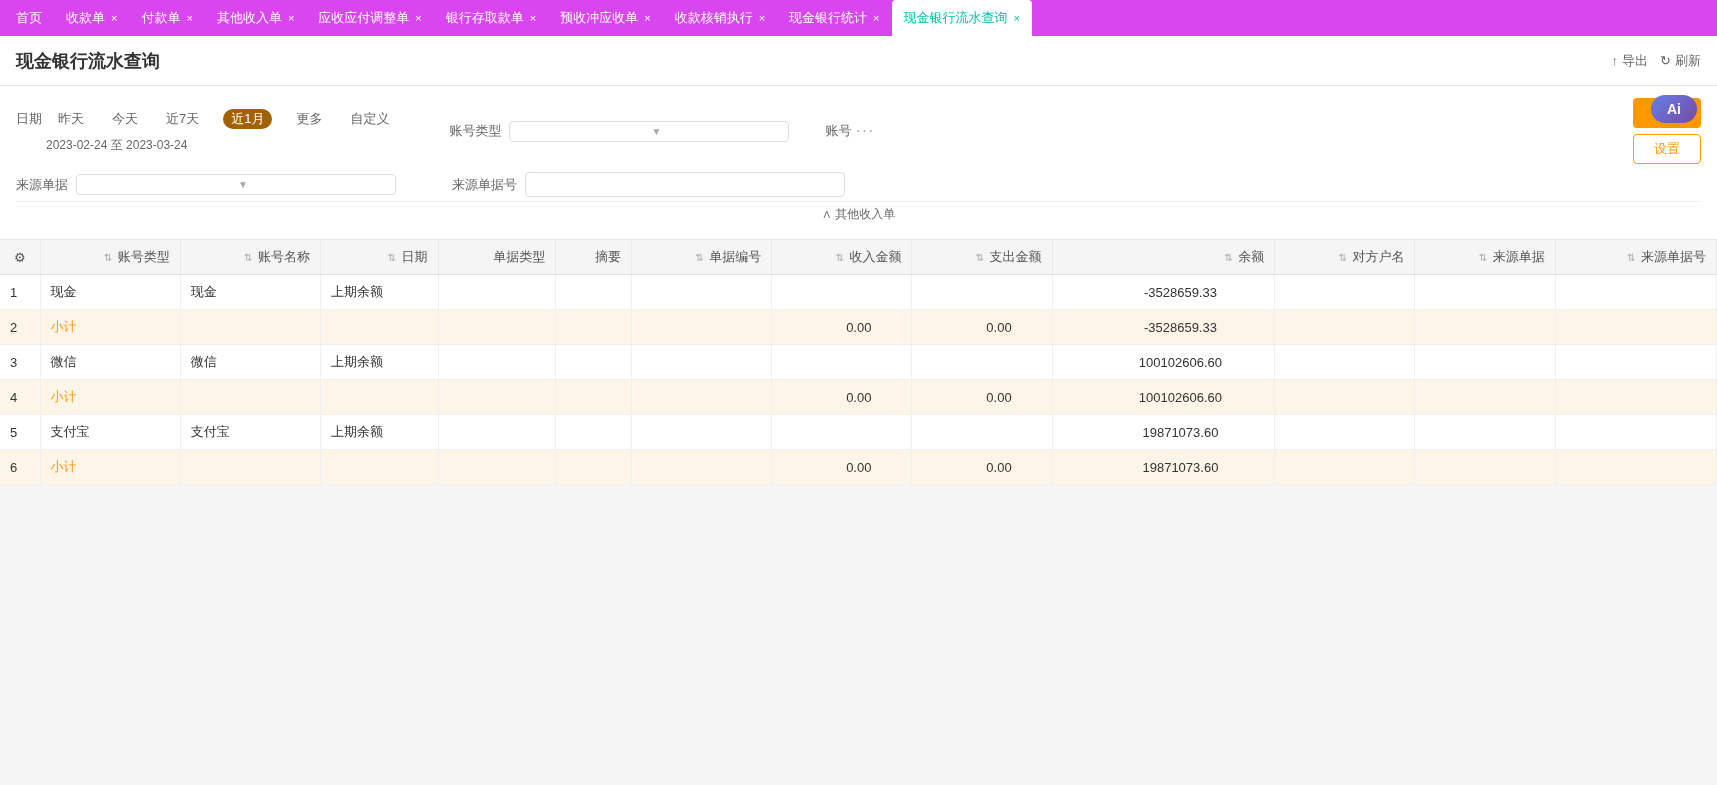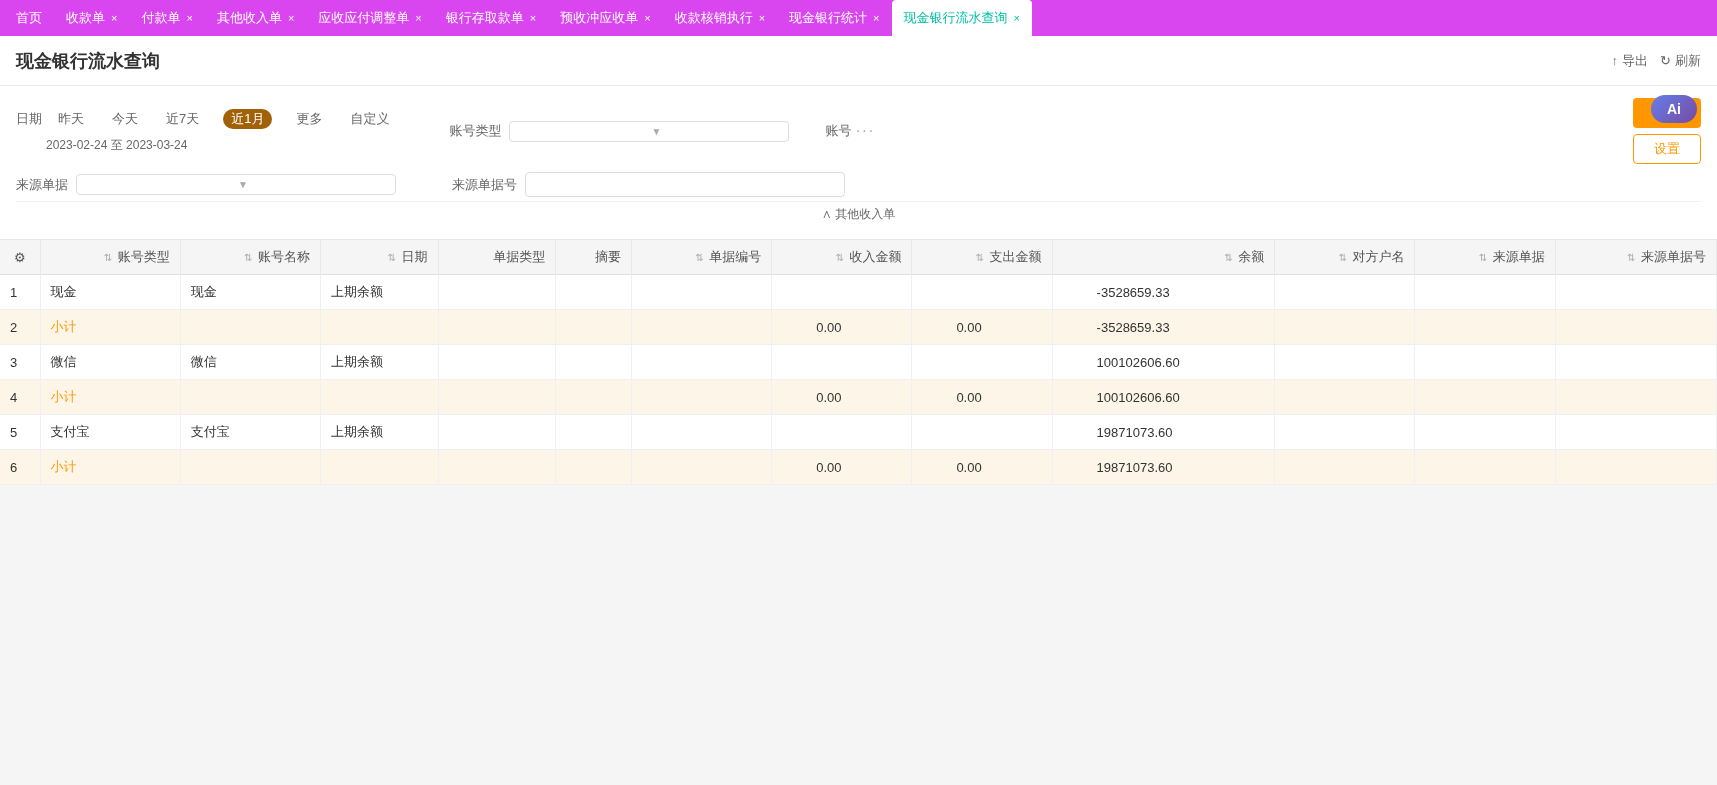--- a/index.html
+++ b/index.html
@@ -215,21 +215,21 @@
     }
     tbody tr.subtotal {
       background: #fdf5e8;
     }
     tbody td {
       padding: 8px 10px;
       color: #333;
       white-space: nowrap;
       border-right: 1px solid #f0f0f0;
     }
-    tbody td.number { text-align: left; padding-left: 44px; }
+    tbody td.number { text-align: center; padding-left: 44px; }
     tbody td.orange { color: #ff9800; }
 
     
     .ai-badge {
       position: fixed;
       right: 20px;
       top: 95px;
       background: linear-gradient(135deg, #667eea, #764ba2);
       color: #fff;
       border-radius: 20px;

